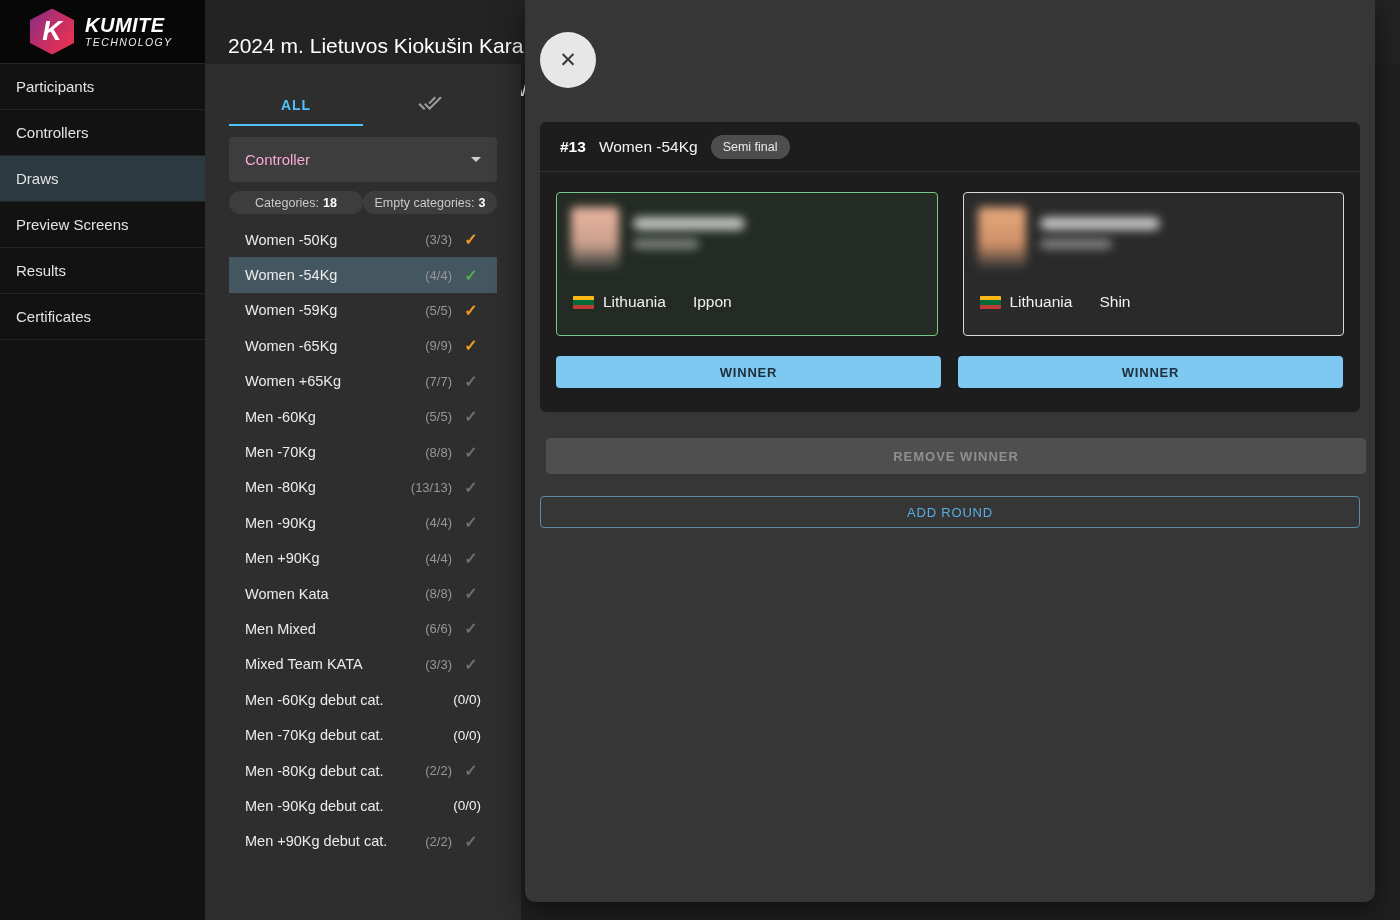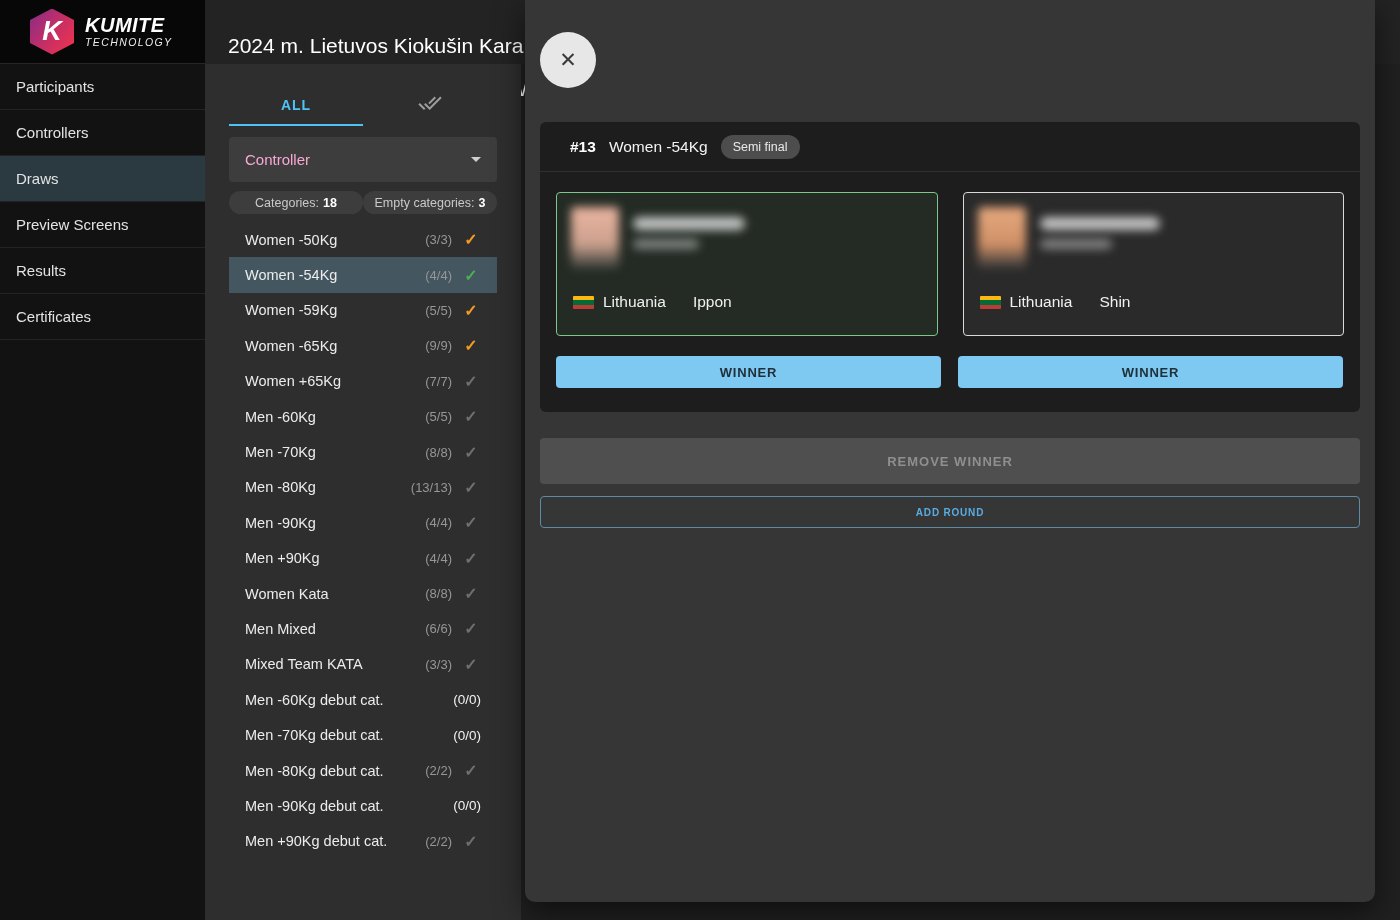--- a/index.html
+++ b/index.html
@@ -58,21 +58,21 @@
   .check-green { color:#4caf50; }
   .check-gray { color:#6f6f6f; }
 
   
   .modal { position:absolute; left:525px; top:0; width:850px; height:902px; background:#363636;
     border-radius:0 0 10px 10px; box-shadow:0 10px 30px rgba(0,0,0,.55); z-index:5; }
   .close-btn { position:absolute; left:15px; top:32px; width:56px; height:56px; border-radius:50%;
     background:#e7e7e7; border:none; display:flex; align-items:center; justify-content:center;
     font-size:21px; color:#3a3a3a; cursor:pointer; font-family:inherit; }
   .match-card { position:absolute; left:15px; top:122px; width:820px; height:290px; background:#1d1d1d; border-radius:6px; }
-  .match-header { height:50px; display:flex; align-items:center; padding:0 30px; gap:13px; border-bottom:1px solid #303030; }
+  .match-header { height:50px; display:flex; align-items:center; padding:0 20px; gap:13px; border-bottom:1px solid #303030; }
   .match-number { color:#fff; font-weight:bold; font-size:15.5px; }
   .match-category { color:#f2f2f2; font-size:15.5px; }
   .stage-chip { background:#4d4d4d; color:#e9e9e9; font-size:12.5px; padding:5px 12px; border-radius:13px; }
   .fighters { position:absolute; left:16px; top:70px; width:788px; display:flex; gap:25px; }
   .fighter-card { width:385px; height:144px; border-radius:4px; position:relative; }
   .fighter-card.outline-green { background:#232b24; border:1px solid #7bc88a; }
   .fighter-card.outline-white { background:#2a2a2a; border:1px solid #d9d9d9; }
   .photo { position:absolute; left:14px; top:14px; width:48px; height:62px; border-radius:4px; filter:blur(5px); }
   .f0 .photo { background:linear-gradient(180deg,#e3b09c 15%,#caa08d 60%,#3a3f3a 97%); }
   .f1 .photo { background:linear-gradient(180deg,#e0a379 15%,#cf9067 60%,#383838 97%); }
@@ -82,24 +82,24 @@
   .f1 .nb1 { left:76px; top:24px; width:120px; height:13px; }
   .f1 .nb2 { left:76px; top:46px; width:72px; height:10px; background:rgba(205,205,205,.55); }
   .fighter-bottom { position:absolute; left:16px; bottom:24px; display:flex; align-items:center; }
   .flag { width:21px; height:13px; border-radius:1px;
     background:linear-gradient(180deg,#fdb913 0 33.4%,#046a38 33.4% 66.7%,#be3a34 66.7% 100%); }
   .country { margin-left:9px; color:#f0f0f0; font-size:15.5px; }
   .result { margin-left:27px; color:#f0f0f0; font-size:15.5px; }
   .winner-row { position:absolute; left:16px; top:234px; width:788px; display:flex; gap:17px; }
   .winner-btn { width:385px; height:32px; background:#7dc9f2; border:none; border-radius:4px;
     color:#20313b; font-weight:bold; font-size:13px; letter-spacing:.8px; cursor:pointer; font-family:inherit; }
-  .remove-btn { position:absolute; left:15px; top:438px; width:820px; height:46px; background:#4f4f4f;
+  .remove-btn { position:absolute; left:21px; top:438px; width:820px; height:36px; background:#4f4f4f;
     border:none; border-radius:4px; color:#8f8f8f; font-weight:bold; font-size:13px; letter-spacing:1px; font-family:inherit; }
   .add-btn { position:absolute; left:15px; top:496px; width:820px; height:32px; background:transparent;
-    border:1px solid #5d8ba3; border-radius:4px; color:#58ace2; font-weight:bold; font-size:10px;
+    border:1px solid #5d8ba3; border-radius:4px; color:#58ace2; font-weight:normal; font-size:13px;
     letter-spacing:.8px; cursor:pointer; font-family:inherit; }
 </style>
 </head>
 <body>
 
 <aside class="sidebar">
   <div class="logo">
     <div class="logo-hex">
       <span class="logo-k">K</span>
     </div>

